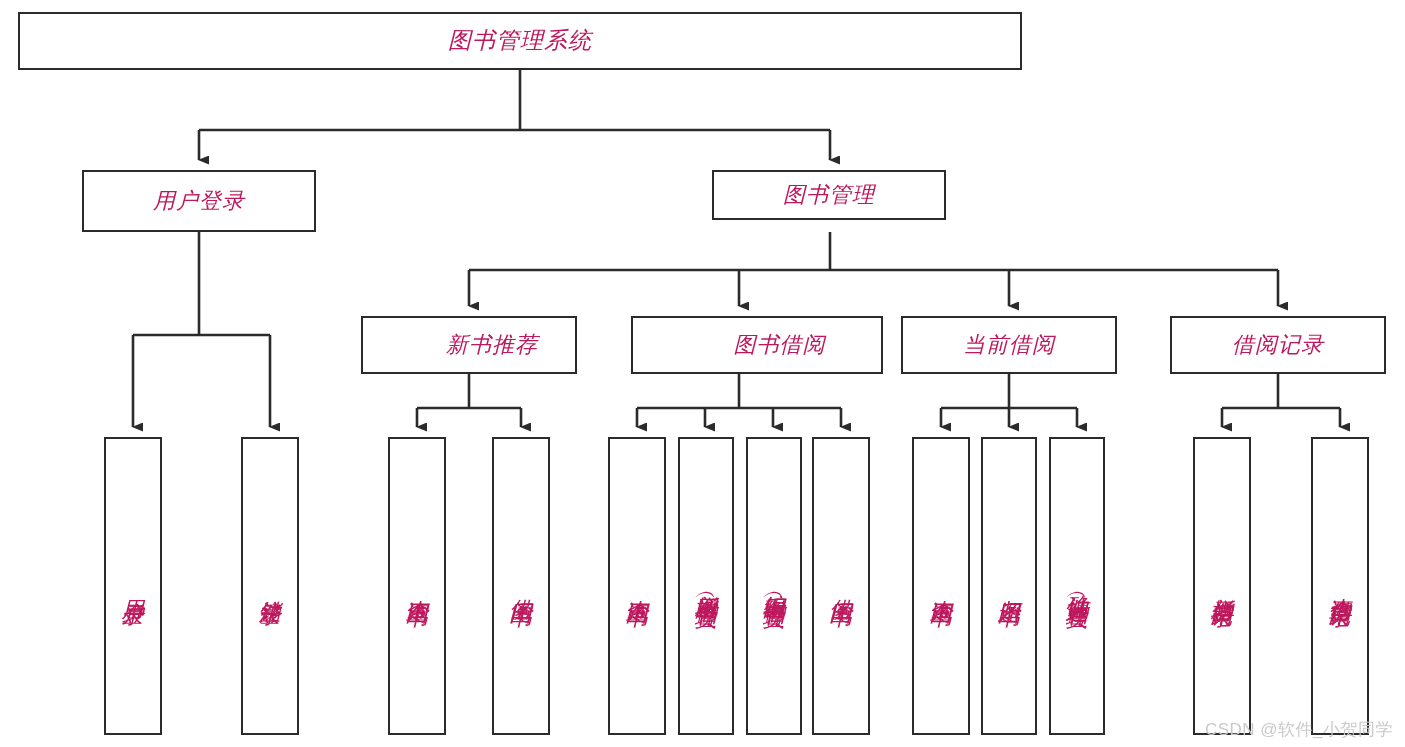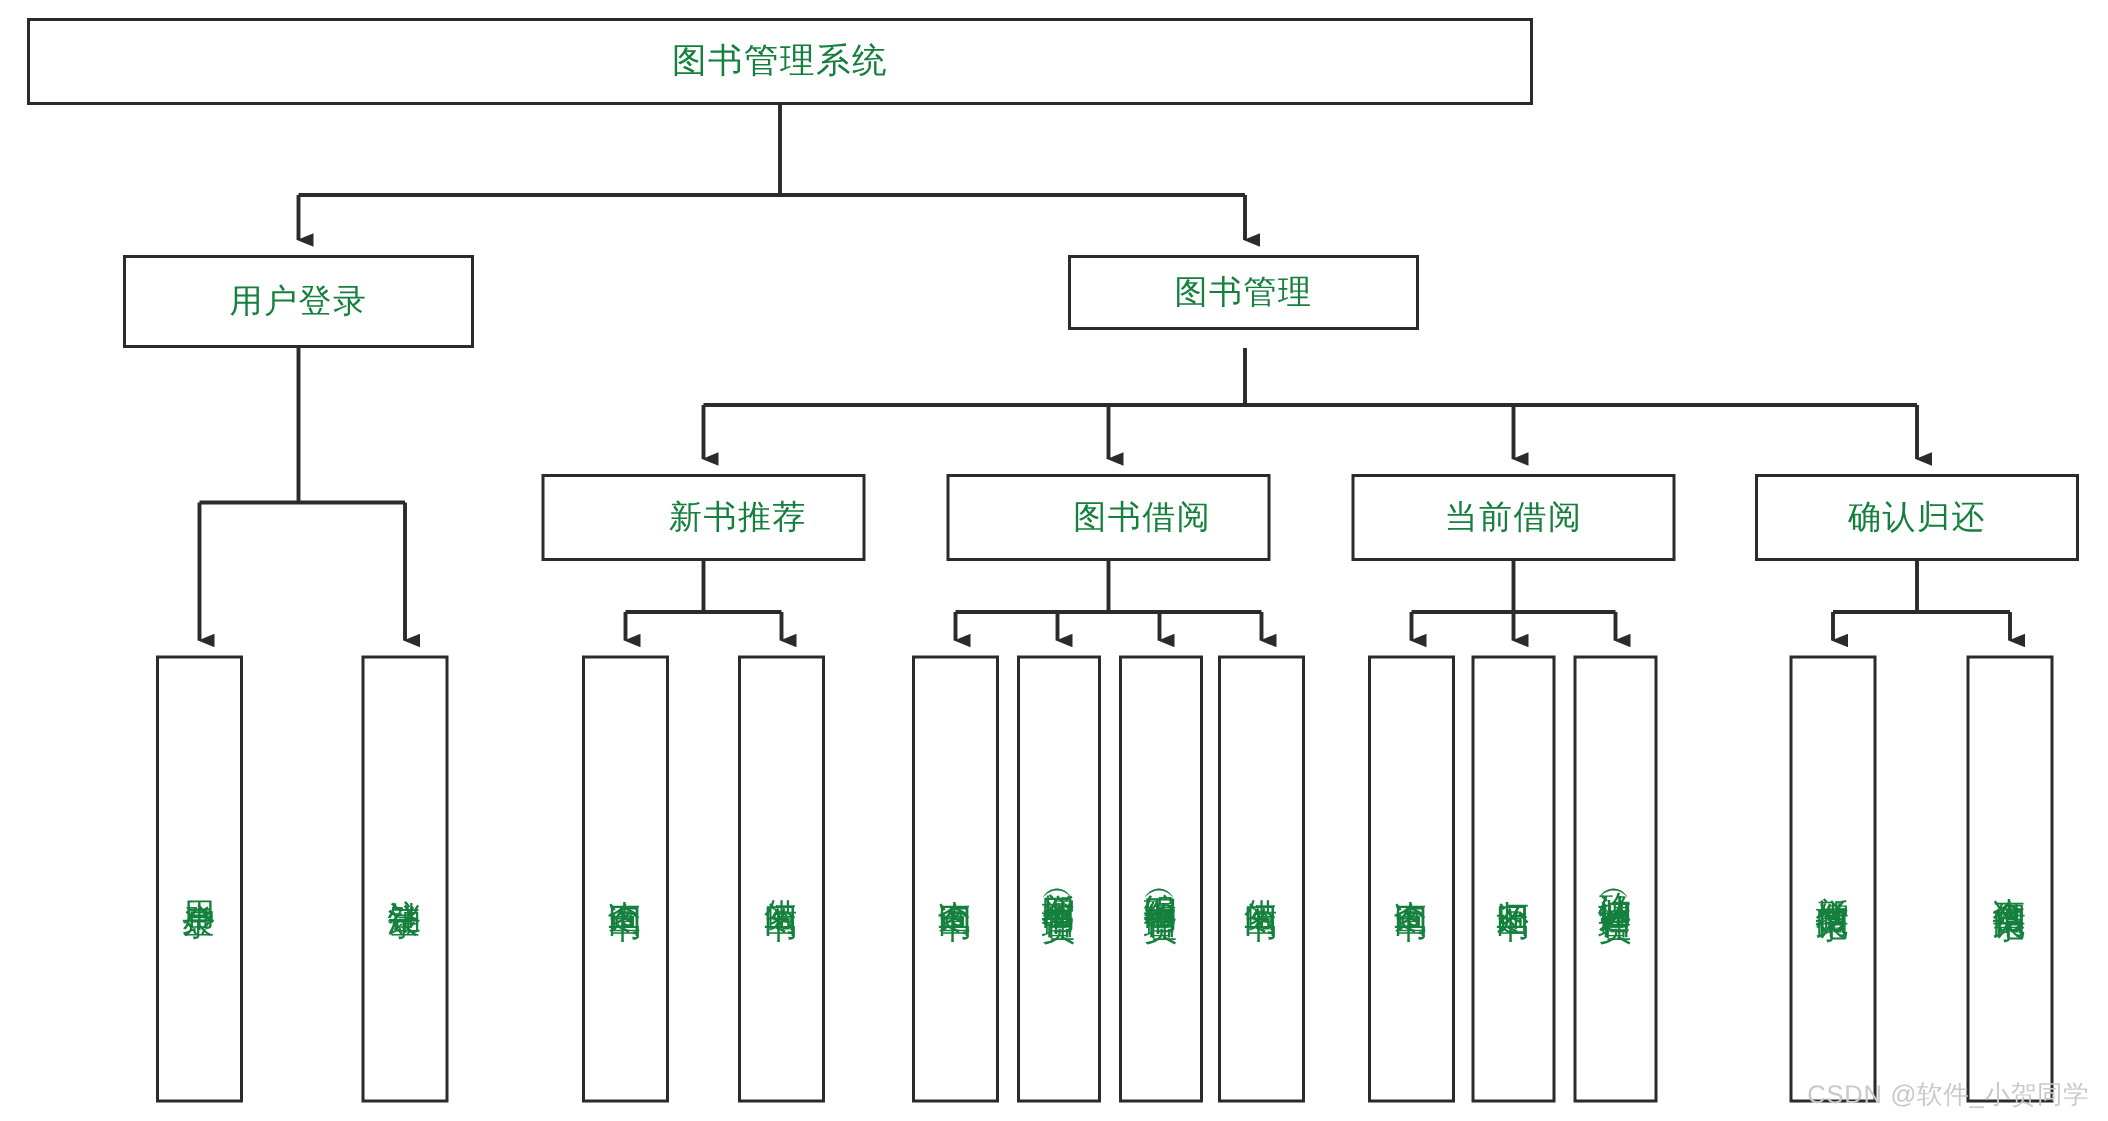--- a/index.html
+++ b/index.html
@@ -21,22 +21,23 @@
     pointer-events:none;
   }
   .node{
     position:absolute;
     box-sizing:border-box;
     background:#ffffff;
     border:2.5px solid #2b2b2b;
     display:flex;
     align-items:center;
     justify-content:center;
-    color:#15803d;
+    color:#be185d;
     z-index:2;
+    font-style:italic;
   }
   .node.h{
     font-size:22px;
     line-height:1.2;
     letter-spacing:1px;
     white-space:nowrap;
   }
   .node.root{font-size:23px;}
   .node.v{
     writing-mode:vertical-rl;
@@ -123,23 +124,23 @@
       <path d="M1340,408 L1340,427" marker-end="url(#arw)"></path>
     </g>
   </svg>
 
   <div class="node h root" style="left:18px;top:12px;width:1004px;height:58px;">图书管理系统</div>
 
   <div class="node h" style="left:82px;top:170px;width:234px;height:62px;">用户登录</div>
   <div class="node h" style="left:712px;top:170px;width:234px;height:50px;">图书管理</div>
 
   <div class="node h" style="left:361px;top:316px;width:216px;height:58px;padding-left:46px;">新书推荐</div>
-  <div class="node h" style="left:631px;top:316px;width:216px;height:58px;padding-left:45px;">图书借阅</div>
+  <div class="node h" style="left:631px;top:316px;width:252px;height:58px;padding-left:45px;">图书借阅</div>
   <div class="node h" style="left:901px;top:316px;width:216px;height:58px;text-align:right;">当前借阅</div>
-  <div class="node h" style="left:1170px;top:316px;width:216px;height:58px;">确认归还</div>
+  <div class="node h" style="left:1170px;top:316px;width:216px;height:58px;">借阅记录</div>
 
   <div class="node v" style="left:104px;top:437px;width:58px;height:298px;">
     <span class="vtext">用户登录</span>
   </div>
   <div class="node v" style="left:241px;top:437px;width:58px;height:298px;">
     <span class="vtext">注销登录</span>
   </div>
 
   <div class="node v" style="left:388px;top:437px;width:58px;height:298px;">
     <span class="vtext">查询图书</span>

